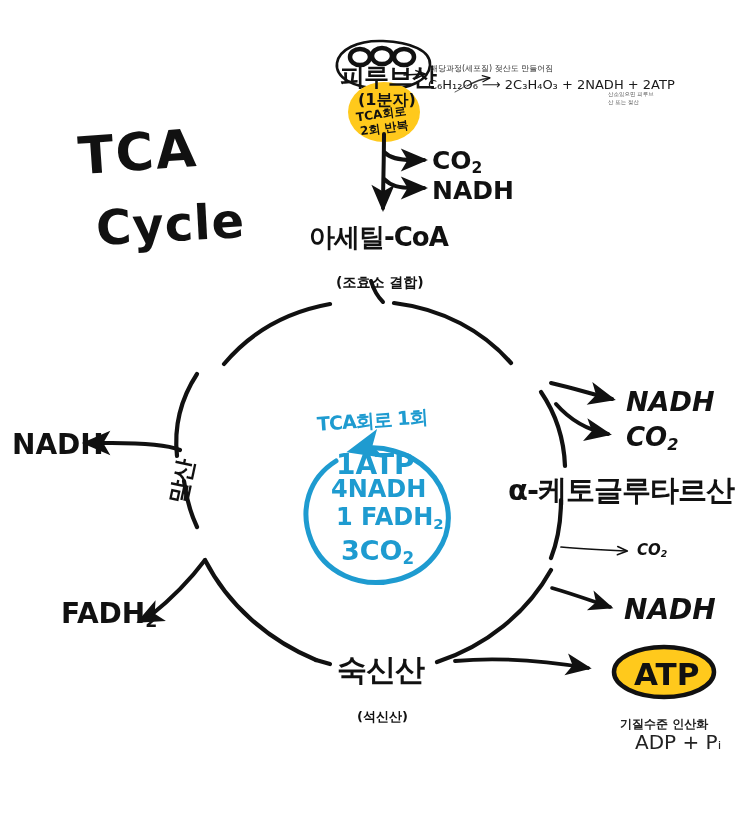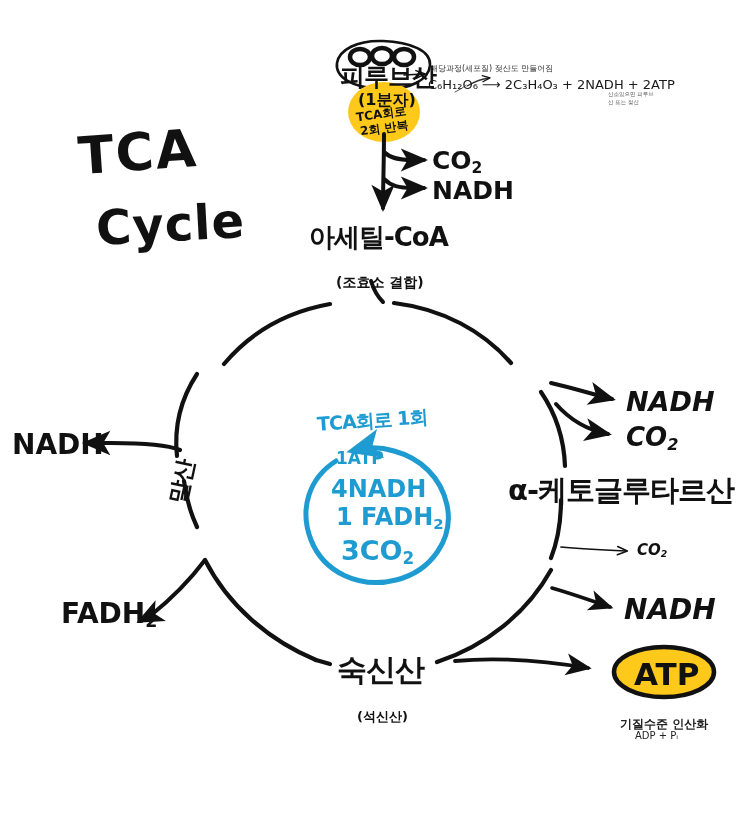--- a/index.html
+++ b/index.html
@@ -134,30 +134,30 @@
 
 
   <div class="lbl hand" style="left:508px;top:471px;font-size:29px;letter-spacing:-1px;">α-케토글루타르산</div>
 
   <div class="lbl hand" style="left:162px;top:500px;font-size:23px;letter-spacing:-1px;transform:rotate(-78deg);transform-origin:left top;">말산</div>
 
   <div class="lbl hand" style="left:337px;top:650px;font-size:30px;letter-spacing:-1px;">숙신산</div>
   <div class="lbl hand" style="left:357px;top:708px;font-size:13px;text-align:center;">(석신산)</div>
 
   <div class="lbl hand blue" style="left:317px;top:408px;font-size:19px;letter-spacing:-1px;transform:rotate(-4deg);">TCA회로 1회</div>
-  <div class="lbl hand blue" style="left:336px;top:448px;font-size:17px;">1ATP</div>
+  <div class="lbl hand blue" style="left:336px;top:448px;font-size:28px;">1ATP</div>
   <div class="lbl hand blue" style="left:331px;top:475px;font-size:24px;">4NADH</div>
   <div class="lbl hand blue" style="left:336px;top:503px;font-size:24px;">1 FADH<span class="sub">2</span></div>
   <div class="lbl hand blue" style="left:341px;top:535px;font-size:27px;">3CO<span class="sub">2</span></div>
 
   <div class="lbl hand ital" style="left:626px;top:386px;font-size:27px;">NADH</div>
   <div class="lbl hand ital" style="left:626px;top:422px;font-size:26px;">CO<span class="sub">2</span></div>
   <div class="lbl hand ital" style="left:637px;top:541px;font-size:15px;">CO<span class="sub">2</span></div>
   <div class="lbl hand ital" style="left:624px;top:593px;font-size:28px;">NADH</div>
 
   <div class="lbl hand" style="left:12px;top:428px;font-size:28px;">NADH</div>
   <div class="lbl hand" style="left:61px;top:597px;font-size:28px;">FADH<span class="sub">2</span></div>
 
   <div class="lbl hand" style="left:634px;top:656px;font-size:31px;letter-spacing:0px;">ATP</div>
   <div class="lbl hand" style="left:620px;top:716px;font-size:12px;color:#222;">기질수준 인산화</div>
-  <div class="lbl hand" style="left:635px;top:730px;font-size:10px;font-weight:400;color:#222;">ADP + Pᵢ</div>
+  <div class="lbl hand" style="left:635px;top:730px;font-size:20px;font-weight:400;color:#222;">ADP + Pᵢ</div>
 
 </div>
 
 </body></html>

